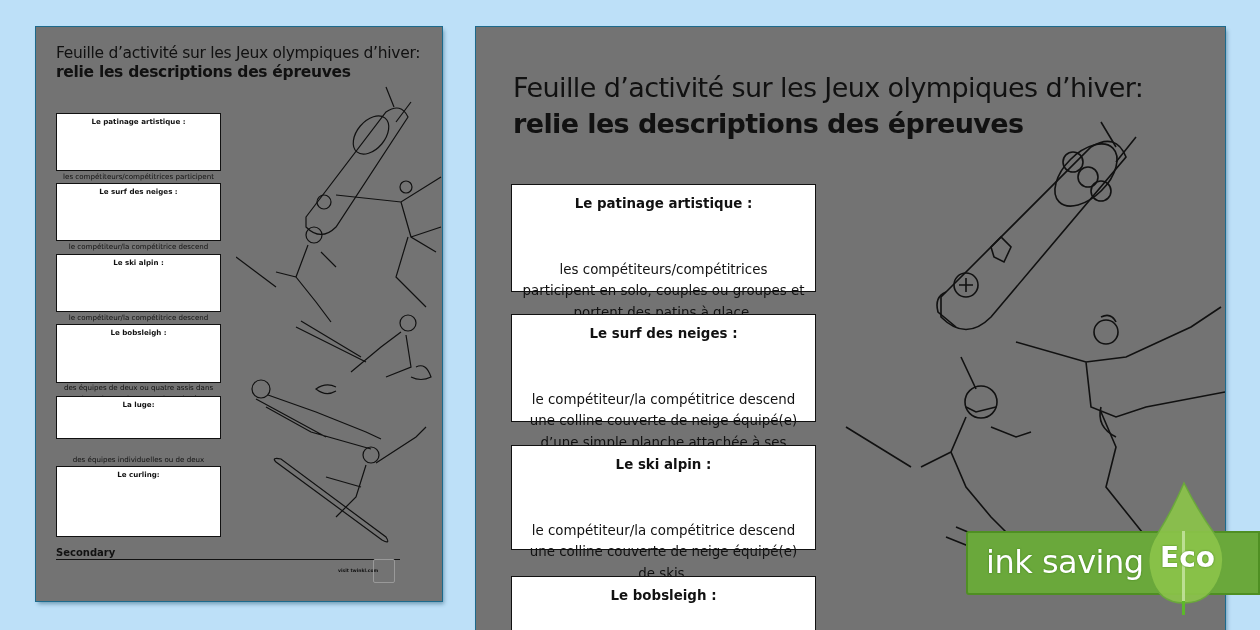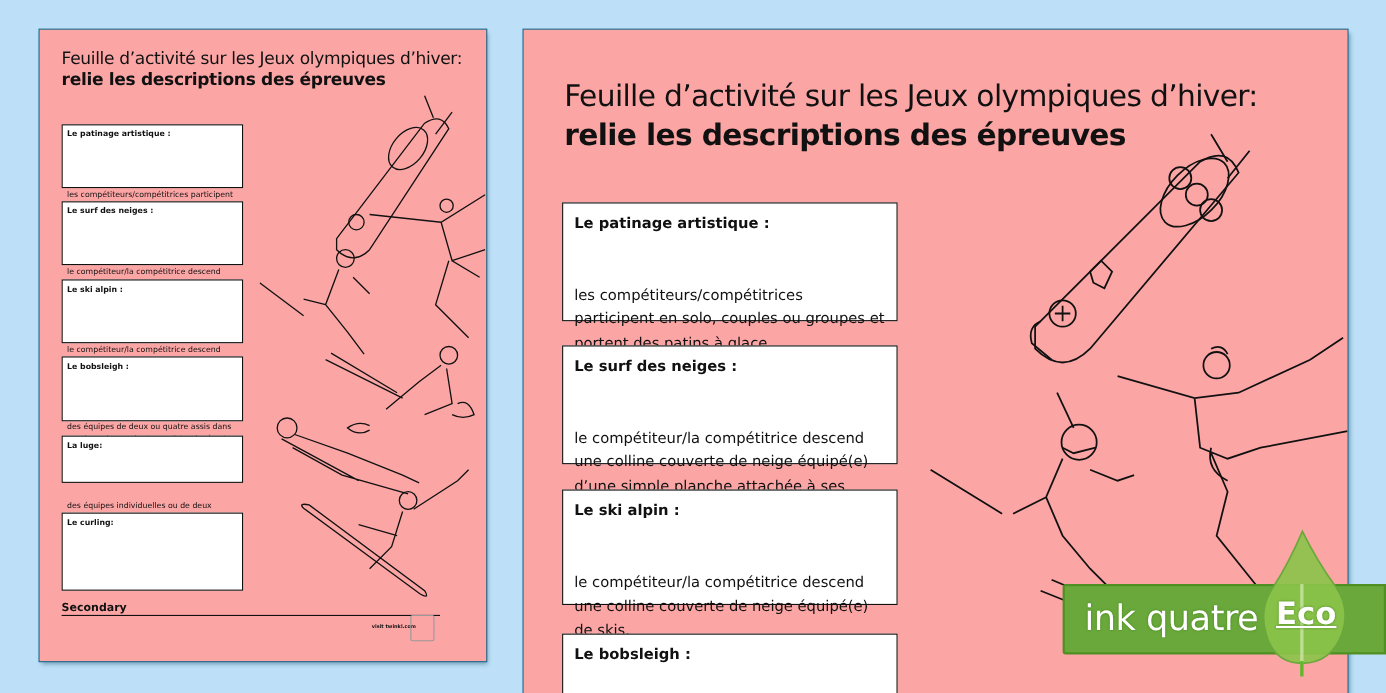--- a/index.html
+++ b/index.html
@@ -3,22 +3,23 @@
 <meta charset="utf-8">
 <style>
   html, body { margin:0; padding:0; }
   body {
     width:1260px; height:630px; overflow:hidden; position:relative;
     background:#bde0f8;
     font-family:"DejaVu Sans", sans-serif;
     color:#111;
   }
   .page {
-    position:absolute; background:#fca5a5;
+    position:absolute; background:#737373;
     box-shadow: 0 0 0 1px #1d6a8c, 2px 3px 4px rgba(20,70,100,0.45);
+    text-align: center;
   }
   #page-small { left:36px; top:27px; width:406px; height:574px; }
   #page-large { left:476px; top:27px; width:749px; height:620px; }
 
   .title-line { white-space:nowrap; position:absolute; }
   #page-small .t1 { left:20px; top:17px; font-size:15.5px; font-weight:normal; letter-spacing:-0.3px; }
   #page-small .t2 { left:20px; top:36px; font-size:15.5px; font-weight:bold; letter-spacing:-0.3px; }
   #page-large .t1 { left:37px; top:45px; font-size:27px; letter-spacing:-0.6px; }
   #page-large .t2 { left:37px; top:81px; font-size:27px; font-weight:bold; letter-spacing:-0.6px; }
 
@@ -42,21 +43,20 @@
     background:#6aa83b; border:2px solid #4f8f23; box-sizing:border-box; border-radius:3px 0 0 3px;
   }
   .eco-text {
     position:absolute; left:18px; top:10px; font-size:32px; color:#fff; letter-spacing:-0.5px;
     text-shadow:0 0 2px #3c7d16;
   }
   .eco-drop { position:absolute; left:1148px; top:481px; width:76px; height:136px; }
   .eco-word {
     position:absolute; left:1160px; top:541px; font-size:28px; font-weight:bold; color:#fff;
     text-shadow:0 0 2px #3c7d16;
-    text-decoration:underline;
   }
 </style>
 </head>
 <body>
 
 <div class="page" id="page-small">
   <div class="title-line t1">Feuille d’activité sur les Jeux olympiques d’hiver:</div>
   <div class="title-line t2">relie les descriptions des épreuves</div>
 
   <div class="box" style="top:86px;height:58px">
@@ -163,20 +163,20 @@
       <path d="M150 300 L160 305 L180 300"></path>
       <path d="M150 310 L135 345 L150 380 L175 410 L195 430 M135 345 L105 360 M175 320 L200 330 L215 325 M30 320 L95 360 M145 250 L160 282 M130 430 L230 470 M140 420 L235 460"></path>
     </g>
     <g>
       <path d="M330 450 Q320 440 305 455 L320 480"></path>
     </g>
   </svg>
 </div>
 
 <div class="eco-badge">
-  <span class="eco-text">ink quatre</span>
+  <span class="eco-text">ink saving</span>
 </div>
 <svg class="eco-drop" viewBox="0 0 76 136">
   <path d="M36 2 Q50 30 66 52 Q80 72 72 95 Q62 122 36 122 Q10 122 3 95 Q-4 72 10 52 Q24 30 36 2 Z" fill="#8bc34a" fill-opacity="0.92" stroke="#6aa83b" stroke-width="1.5"></path>
   <rect x="34" y="50" width="3" height="72" fill="#c9e6a6" opacity="0.8"></rect>
   <rect x="34" y="120" width="3" height="14" fill="#5cb82a"></rect>
 </svg>
 <div class="eco-word">Eco</div>
 
 </body></html>

